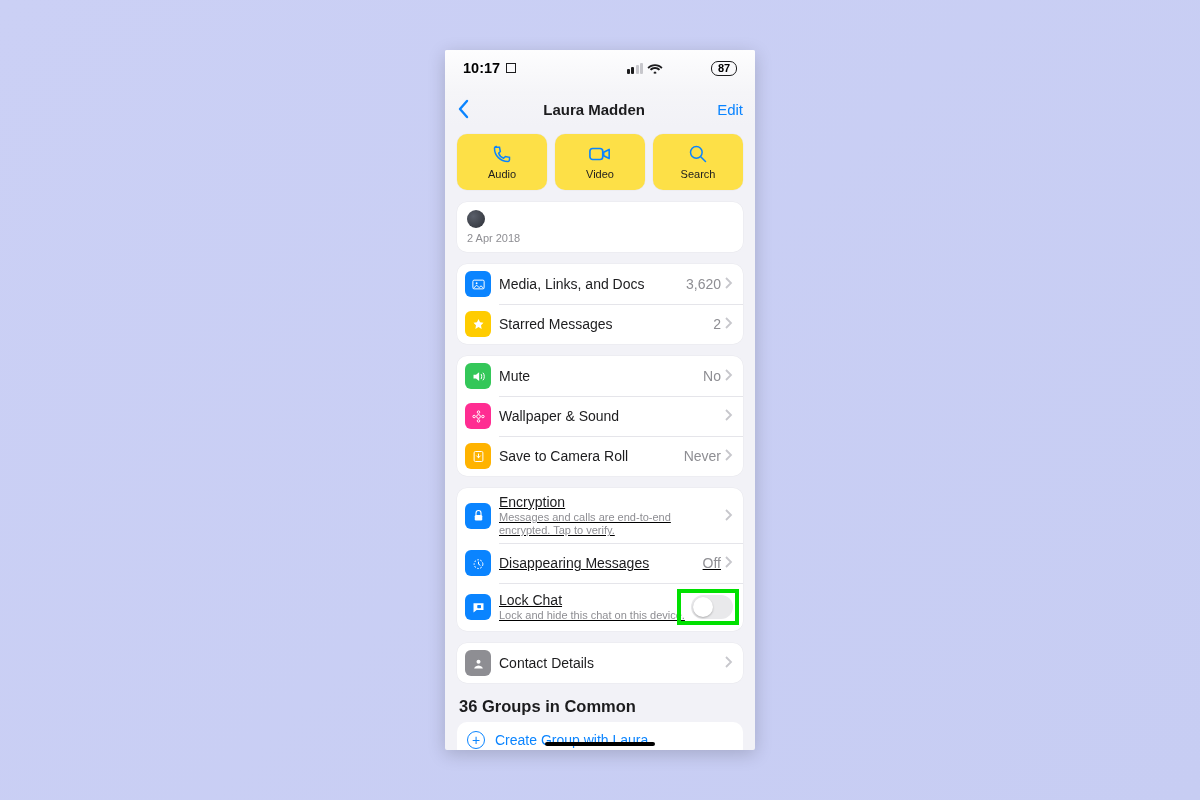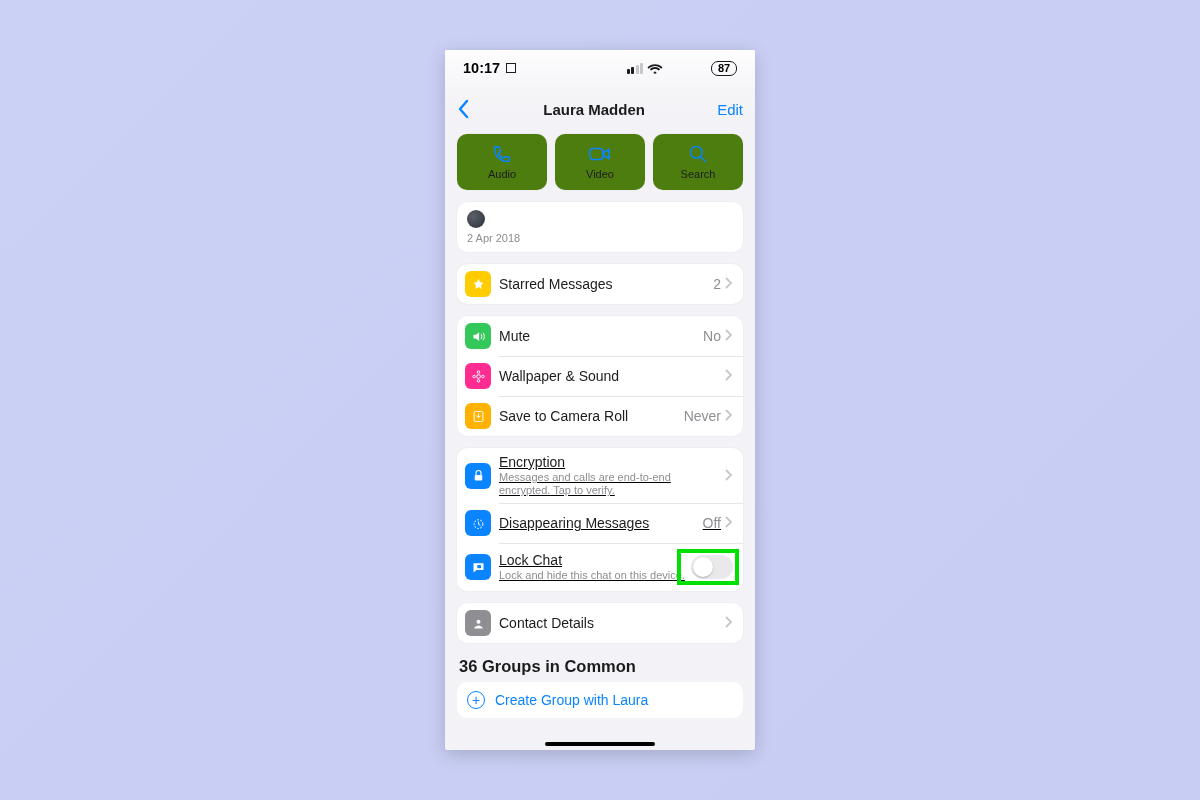--- a/index.html
+++ b/index.html
@@ -41,21 +41,21 @@
     padding: 0 12px; background: linear-gradient(#f5f5f8,#f2f2f7);
   }
   .back { color:#0a84ff; display:flex; align-items:center; }
   .navtitle { font-weight:600; font-size:15px; color:#1c1c1e; }
   .edit { color:#0a84ff; font-size:15px; }
 
   .scroll { flex:1; overflow:hidden; padding: 8px 12px 0 12px; }
 
   
   .actions { display:flex; gap:8px; }
-  .actbtn { flex:1; background:#4d7c0f; border-radius:10px; height:56px;
+  .actbtn { flex:1; background:#fde047; border-radius:10px; height:56px;
     display:flex; flex-direction:column; align-items:center; justify-content:center;
     gap:4px; box-shadow: 0 0 0 .5px rgba(0,0,0,.04);
   }
   .actbtn .lbl { font-size:11px; color:#1c1c1e; }
   .actbtn svg { color:#0a84ff; }
 
   
   .card { background:#fff; border-radius:10px; margin-top:12px; overflow:hidden;
           box-shadow: 0 0 0 .5px rgba(0,0,0,.04); }
   .datecard { padding:8px 10px 8px 10px; }
@@ -154,20 +154,36 @@
       </div>
     </div>
 
     <div class="card datecard">
       <span class="avatar"></span>
       <div class="datetxt">2 Apr 2018</div>
     </div>
 
     <div class="card">
       <div class="row">
+        <span class="icn i-blue">
+            <svg viewBox="0 0 24 24">
+              <rect x="3" y="5" width="18" height="14" rx="2" fill="none" stroke="#fff" stroke-width="1.6"></rect>
+              <circle cx="9" cy="10" r="1.5" fill="#fff"></circle>
+              <path d="M4 18l5-5 4 4 3-3 4 4" fill="none" stroke="#fff" stroke-width="1.6"></path>
+            </svg>
+          </span>
+        <div class="txtcol">
+            <div class="title">Media, Links, and Docs</div>
+          </div>
+        <span class="val">3,620</span>
+        <span class="chev"><svg width="8" height="12" viewBox="0 0 8 12">
+              <path fill="none" stroke="currentColor" stroke-width="1.8" d="M1 1l5 5-5 5"></path>
+            </svg></span>
+      </div>
+      <div class="row">
         <span class="icn i-yellow">
             <svg viewBox="0 0 24 24">
               <path fill="#fff" d="M12 3l2.5 5.5L20 9l-4 4 1 6-5-3-5 3 1-6-4-4 5.5-.5z"></path>
             </svg>
           </span>
         <div class="txtcol">
             <div class="title">Starred Messages</div>
           </div>
         <span class="val">2</span>
         <span class="chev"><svg width="8" height="12" viewBox="0 0 8 12">

